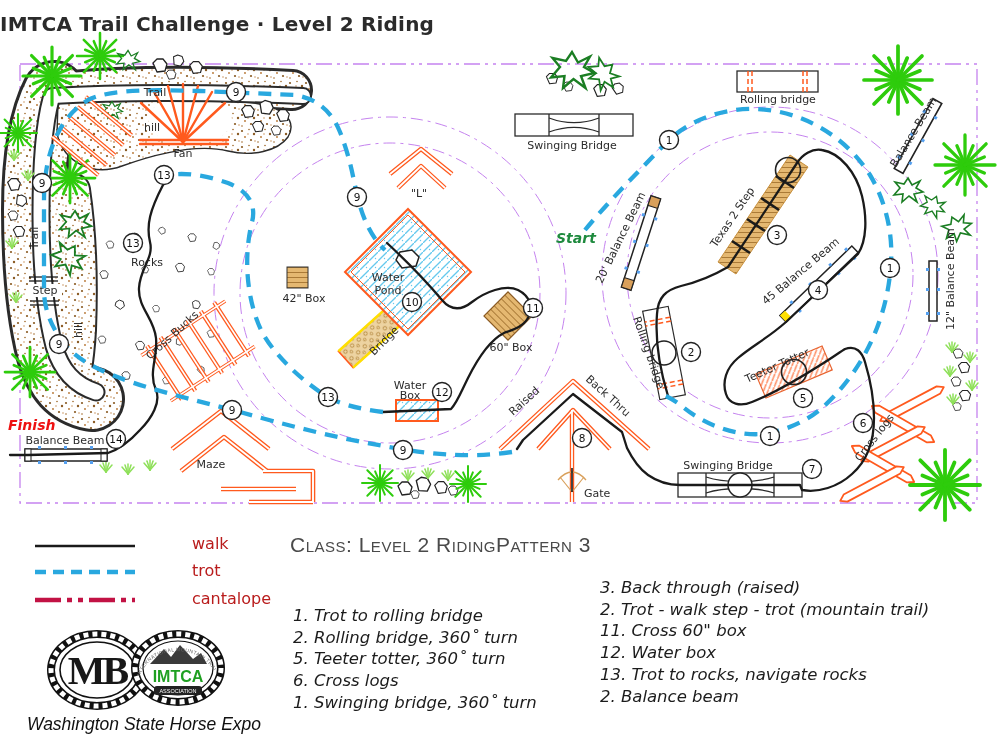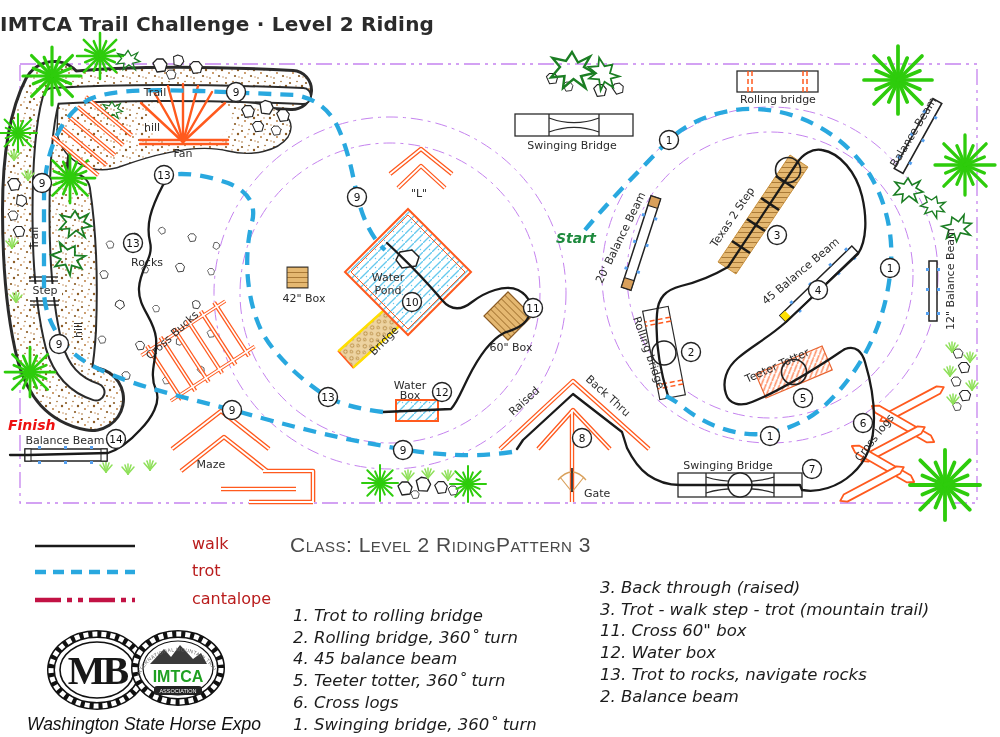--- a/index.html
+++ b/index.html
@@ -643,28 +643,27 @@
 </div>
 
 <div class="class-line">
   <span>Class: Level 2 Riding</span>
   <span>Pattern 3</span>
 </div>
 
 <div id="col1" class="course-col">
   <div>1. Trot to rolling bridge</div>
   <div>2. Rolling bridge, 360˚ turn</div>
-  <div>4. 45 balance beam</div>
   <div>5. Teeter totter, 360˚ turn</div>
   <div>6. Cross logs</div>
   <div>1. Swinging bridge, 360˚ turn</div>
 </div>
 <div id="col2" class="course-col">
   <div>3. Back through (raised)</div>
-  <div>3. Trot - walk step - trot (mountain trail)</div>
+  <div>2. Trot - walk step - trot (mountain trail)</div>
   <div>11. Cross 60" box</div>
   <div>12. Water box</div>
   <div>13. Trot to rocks, navigate rocks</div>
   <div>2. Balance beam</div>
 </div>
 
 <svg id="logo-block" width="270" height="125" viewBox="0 0 270 125">
   <defs>
     <path id="arcp" d="M 128,64 A 39,33 0 0 1 202,60"></path>
   </defs>

